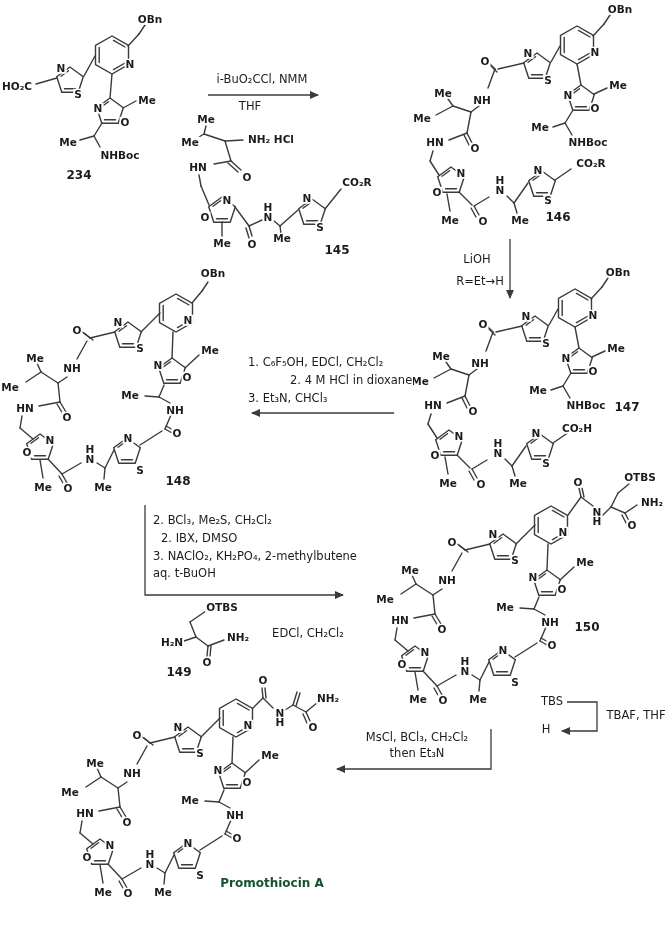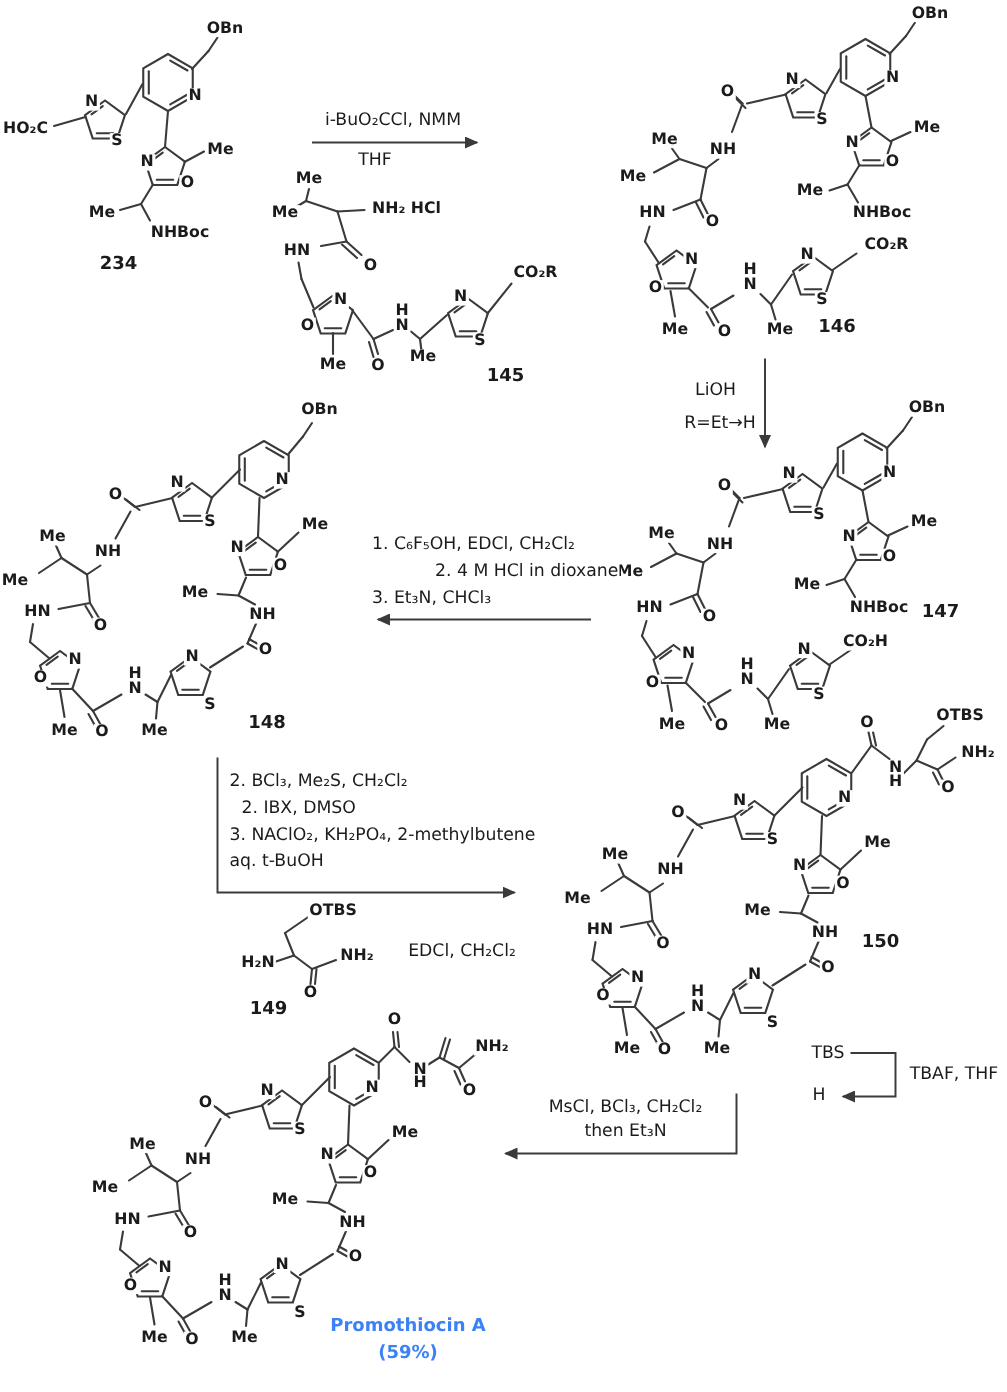--- a/index.html
+++ b/index.html
@@ -9,21 +9,21 @@
   .bonds{stroke:#3a3a3a;stroke-width:1.4;stroke-linecap:round;fill:none;}
   .arrows{stroke:#3a3a3a;stroke-width:1.3;fill:none;}
   #labels{position:absolute;left:0;top:0;width:671px;height:928px;}
   .lbl{position:absolute;transform:translate(-50%,-50%);
        font-weight:bold;font-size:10.5px;line-height:1;color:#1b1b1b;
        background:#fff;padding:0 1px;white-space:nowrap;}
   .lbl.r{font-weight:normal;font-size:11.5px;}
   .lbl.la{transform:translate(0,-50%);}
   .lbl.num{font-size:12px;}
   .caption{position:absolute;left:197px;top:874px;width:150px;text-align:center;
-           font-weight:bold;font-size:12px;color:#3b82f6;line-height:18px;}
+           font-weight:bold;font-size:12px;color:#14532d;line-height:18px;}
 </style>
 </head>
 <body>
 
 <div id="stage">
 
   <svg id="drawing" width="671" height="928" viewBox="0 0 671 928">
     <defs>
       <marker id="ah" markerWidth="10" markerHeight="8" refX="8" refY="4" orient="auto" markerUnits="userSpaceOnUse">
         <path d="M0,0 L9,4 L0,8 z" fill="#3a3a3a" stroke="none"></path>
@@ -403,16 +403,15 @@
       <div class="lbl r" style="left: 308px; top: 634px;">EDCl, CH₂Cl₂</div>
       <div class="lbl r" style="left: 552px; top: 702px;">TBS</div>
       <div class="lbl r" style="left: 546px; top: 730px;">H</div>
       <div class="lbl r" style="left: 636px; top: 716px;">TBAF, THF</div>
       <div class="lbl r" style="left: 417px; top: 738px;">MsCl, BCl₃, CH₂Cl₂</div>
       <div class="lbl r" style="left: 417px; top: 754px;">then Et₃N</div>
     </div>
 
   <div class="caption">
     <div>Promothiocin A</div>
-    <div>(59%)</div>
   </div>
 
 </div>
 
 </body></html>

